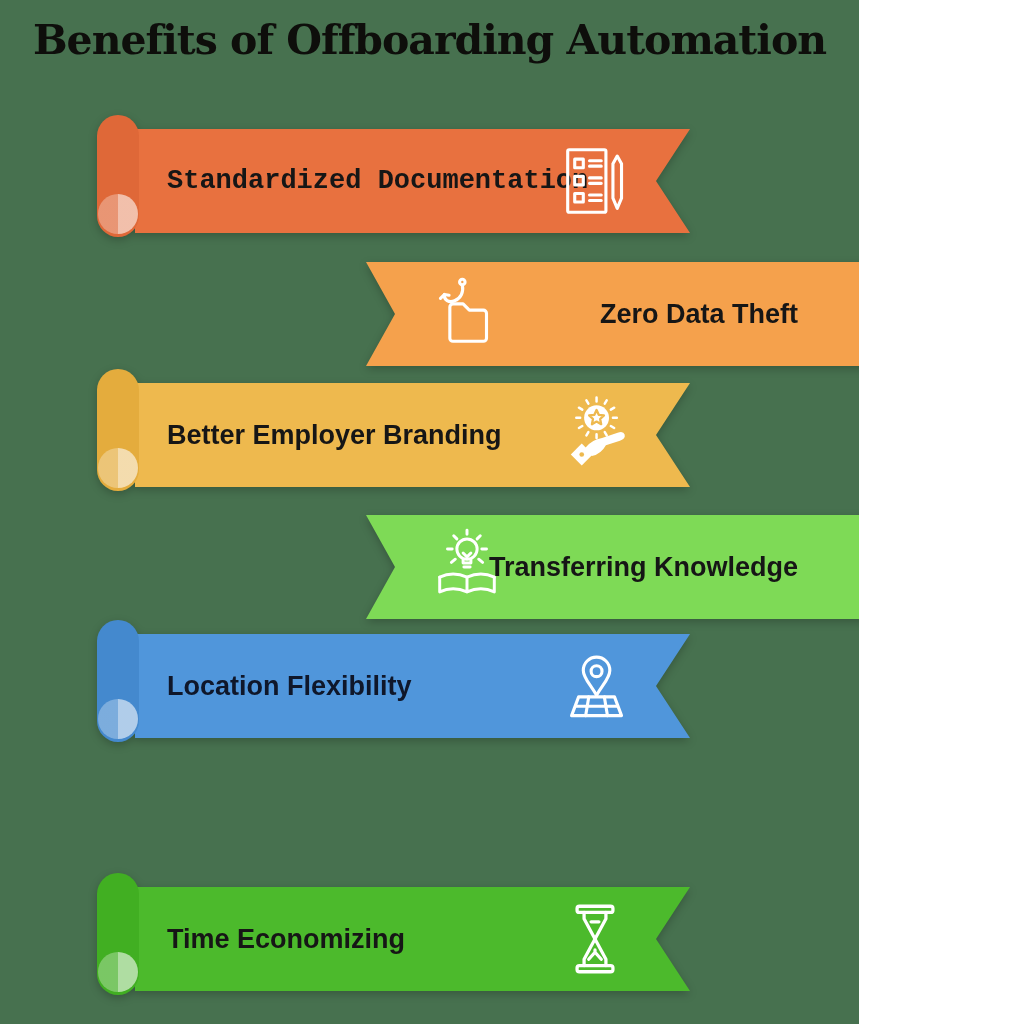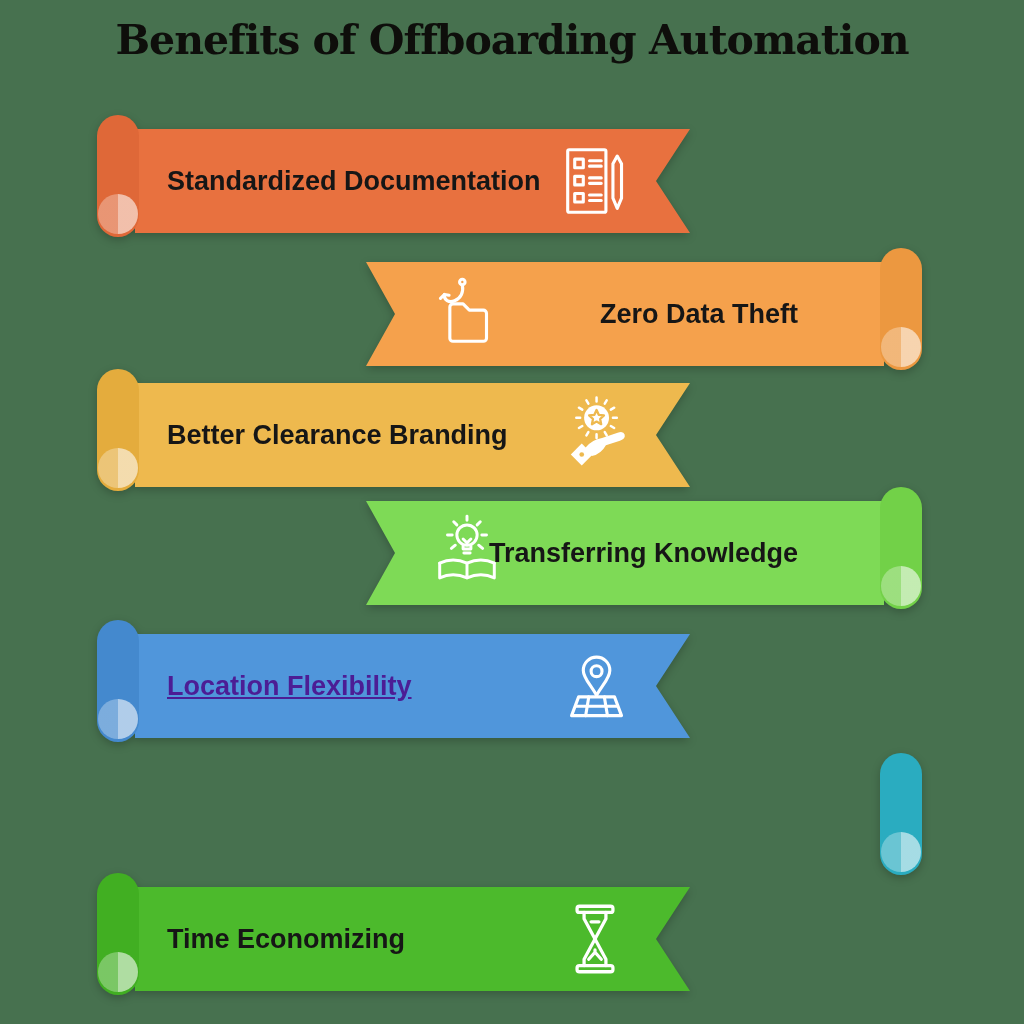--- a/index.html
+++ b/index.html
@@ -1,18 +1,18 @@
 <!DOCTYPE html>
 <html><head>
 <meta charset="utf-8">
 <style>
   html,body{margin:0;padding:0;}
   .canvas{
     position:relative;
-    width:1024px;height:1024px;
+    width:859px;height:1024px;
     overflow:hidden;
     font-family:"Liberation Sans", sans-serif;
   }
   .title{
     position:absolute;top:16px;left:0;width:100%;
     text-align:center;
     font-family:"DejaVu Serif", serif;
     font-weight:700;
     font-size:41px;
     letter-spacing:-1px;
@@ -69,21 +69,21 @@
   .row.left  .icon{right:56px;}
   .row.right .icon{left:62px;}
   .icon svg{width:78px;height:88px;}
 </style>
 </head>
 <body>
 
 <div class="canvas" style="background: rgb(71, 113, 79);">
   <div class="title" style="color: rgb(14, 14, 11);">Benefits of Offboarding Automation</div>
   <div id="ribbon-list">
-      <div class="row left" style="top: 115px; --band: #E8713F;">
+      <div class="row left" style="top: 115px; font-family: Liberation Mono, monospace; --band: #E8713F;">
     <div class="roll" style="background: rgb(223, 104, 56);">
       <div class="curl"></div>
     </div>
     <div class="band" style="background: rgb(232, 113, 63);">
       <span class="icon" style="color: rgb(255, 255, 255);">
             <svg viewBox="0 0 100 100">
               <g fill="none" stroke="currentColor" stroke-width="4" stroke-linecap="round" stroke-linejoin="round">
     <rect x="15" y="10" width="49" height="80" rx="2"></rect>
     <rect x="24" y="22" width="11" height="11"></rect>
                 <path d="M43 24h15M43 31h15"></path>
@@ -128,24 +128,24 @@
     </g>
     <circle cx="52" cy="28" r="16" fill="currentColor"></circle>
     <path d="M52 18l2.8 6.1 6.7 0.8-4.9 4.6 1.3 6.6-5.9-3.3-5.9 3.3 1.3-6.6-4.9-4.6 6.7-0.8z" fill="none" stroke="var(--band)" stroke-width="3" stroke-linejoin="round"></path>
     <g fill="currentColor">
       <path d="M19 75L33 61l14 14-14 14z"></path>
       <circle cx="33" cy="75" r="3" fill="var(--band)"></circle>
       <path d="M37 67 Q46 56 59 54 L79 47 Q86.5 44.5 88 49.5 Q89.5 55 82 57.5 L64 63 Q58 74 46 77 L40 70 Z"></path>
     </g>
             </svg>
           </span>
-      <span class="label" style="color: rgb(22, 22, 22);">Better Clearance Branding</span>
-    </div>
-  </div>
-      <div class="row right" style="top: 487px; --band: #7EDA56;">
+      <span class="label" style="color: rgb(22, 22, 22);">Better Employer Branding</span>
+    </div>
+  </div>
+      <div class="row right" style="top: 501px; --band: #7EDA56;">
     <div class="roll" style="background: rgb(114, 209, 72);">
       <div class="curl"></div>
     </div>
     <div class="band" style="background: rgb(126, 218, 86);">
       <span class="icon" style="color: rgb(255, 255, 255);">
             <svg viewBox="0 0 100 100">
               <g fill="none" stroke="currentColor" stroke-width="3.8" stroke-linecap="round" stroke-linejoin="round">
     <circle cx="50" cy="27" r="13"></circle>
     <path d="M45 32l5 5 5-5"></path>
     <path d="M45 40v5h10v-5M46 50h8"></path>
@@ -166,21 +166,21 @@
       <span class="icon" style="color: rgb(255, 255, 255);">
             <svg viewBox="0 0 100 100">
               <g fill="none" stroke="currentColor" stroke-width="4" stroke-linecap="round" stroke-linejoin="round">
     <path d="M20 88l9-24h46l9 24z"></path>
     <path d="M42 64l-4 24M62 64l4 24M25 76h54"></path>
     <path d="M52 13c-9.5 0-17 7.5-17 17 0 10 10 19 17 32 7-13 17-22 17-32 0-9.5-7.5-17-17-17z" fill="var(--band)"></path>
     <circle cx="52" cy="31" r="7"></circle>
               </g>
             </svg>
           </span>
-      <span class="label" style="color: #4c1d95; text-decoration: underline;">Location Flexibility</span>
+      <span class="label" style="color: #0f172a;">Location Flexibility</span>
     </div>
   </div>
       <div class="row right" style="top: 753px; --band: #35B9CC;">
     <div class="roll" style="background: rgb(42, 172, 192);">
       <div class="curl"></div>
     </div>
   </div>
       <div class="row left" style="top: 873px; text-align: right; --band: #4CBA2C;">
     <div class="roll" style="background: rgb(65, 175, 34);">
       <div class="curl"></div>

